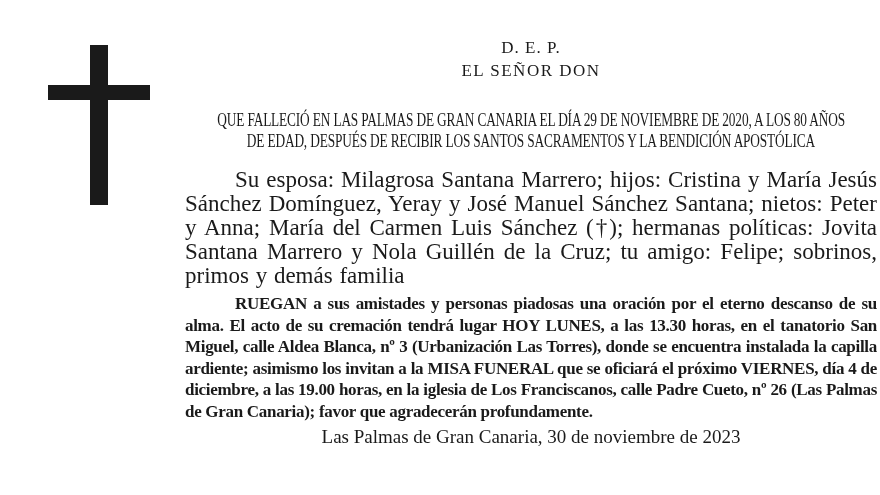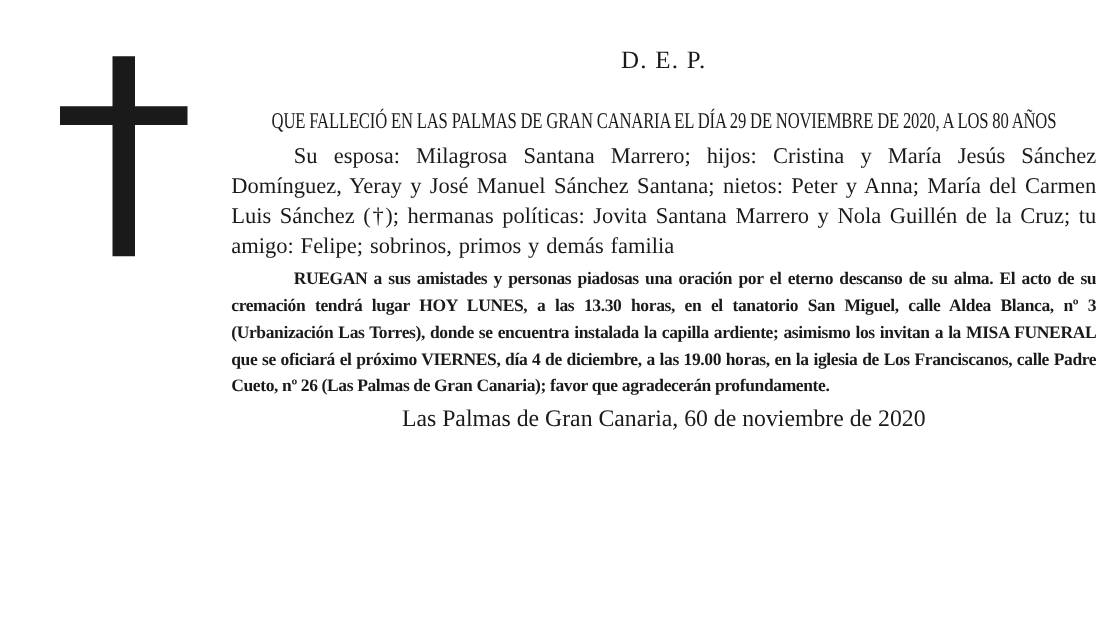--- a/index.html
+++ b/index.html
@@ -41,21 +41,21 @@
     background: #1a1a1a;
   }
   .column {
     position: absolute;
     left: 185px;
     top: 38px;
     width: 692px;
   }
   .dep {
     text-align: center;
-    font-size: 20px;
+    font-size: 17px;
     line-height: 20px;
     letter-spacing: 1px;
   }
   .honorific {
     text-align: center;
     font-size: 17px;
     line-height: 22px;
     letter-spacing: 1.5px;
     margin-top: 2px;
   }
@@ -84,32 +84,32 @@
     align-items: center;
   }
   .subtitle-line .scaled {
     flex: none;
     white-space: nowrap;
     font-size: 18px;
     letter-spacing: -0.2px;
     transform: scaleX(0.74);
   }
   .family-para {
-    margin: 5px 0 0 0;
+    margin: 16px 0 0 0;
     text-align: justify;
     text-indent: 50px;
-    font-size: 18px;
+    font-size: 23px;
     line-height: 24px;
     word-spacing: 1px;
   }
   .notice-para {
     margin: 5px 0 0 0;
     text-align: justify;
     text-indent: 50px;
-    font-size: 14px;
+    font-size: 17px;
     font-weight: bold;
     letter-spacing: -0.3px;
     line-height: 21.5px;
   }
   .dateline {
     margin-top: 3px;
     text-align: center;
     font-size: 19px;
     line-height: 23px;
   }
@@ -121,28 +121,32 @@
 
   <div class="cross">
     <div class="v-bar"></div>
     <div class="h-bar"></div>
   </div>
 
   <div class="column">
 
     <div class="dep">D. E. P.</div>
 
+    <div class="honorific">EL SEÑOR DON</div>
 
 
     <div class="subtitle">
       <div class="subtitle-line">
         <span class="scaled">QUE FALLECIÓ EN LAS PALMAS DE GRAN CANARIA EL DÍA 29 DE NOVIEMBRE DE 2020, A LOS 80 AÑOS</span>
+      </div>
+      <div class="subtitle-line">
+        <span class="scaled">DE EDAD, DESPUÉS DE RECIBIR LOS SANTOS SACRAMENTOS Y LA BENDICIÓN APOSTÓLICA</span>
       </div>
     </div>
 
     <p class="family-para">Su esposa: Milagrosa Santana Marrero; hijos: Cristina y María Jesús Sánchez Domínguez, Yeray y José Manuel Sánchez Santana; nietos: Peter y Anna; María del Carmen Luis Sánchez (†); hermanas políticas: Jovita Santana Marrero y Nola Guillén de la Cruz; tu amigo: Felipe; sobrinos, primos y demás familia</p>
 
     <p class="notice-para">RUEGAN a sus amistades y personas piadosas una oración por el eterno descanso de su alma. El acto de su cremación tendrá lugar HOY LUNES, a las 13.30 horas, en el tanatorio San Miguel, calle Aldea Blanca, nº 3 (Urbanización Las Torres), donde se encuentra instalada la capilla ardiente; asimismo los invitan a la MISA FUNERAL que se oficiará el próximo VIERNES, día 4 de diciembre, a las 19.00 horas, en la iglesia de Los Franciscanos, calle Padre Cueto, nº 26 (Las Palmas de Gran Canaria); favor que agradecerán profundamente.</p>
 
-    <div class="dateline">Las Palmas de Gran Canaria, 60 de noviembre de 2020</div>
+    <div class="dateline">Las Palmas de Gran Canaria, 30 de noviembre de 2023</div>
 
   </div>
 </div>
 
 </body></html>

